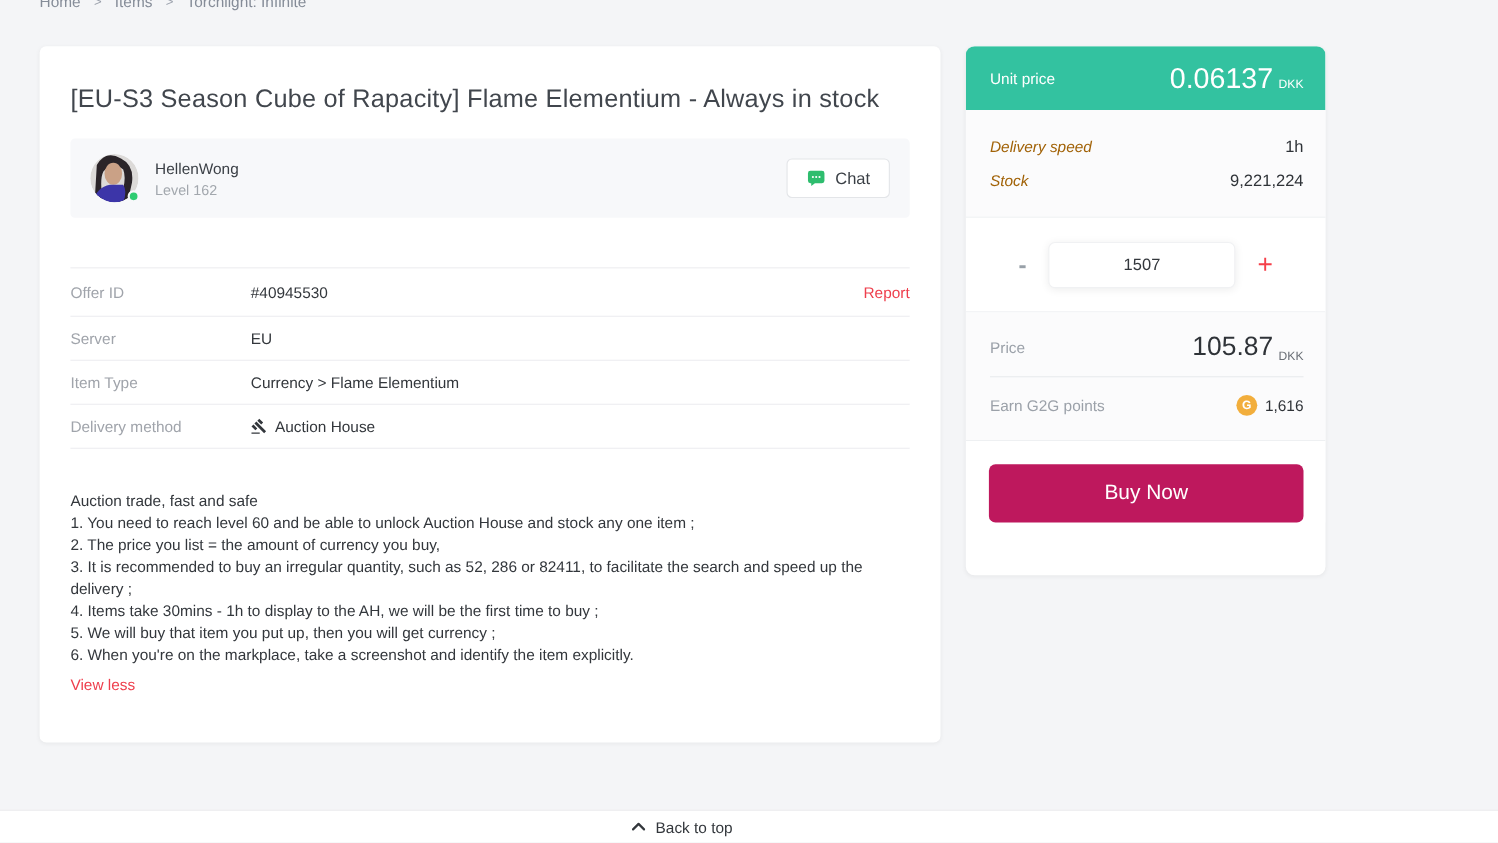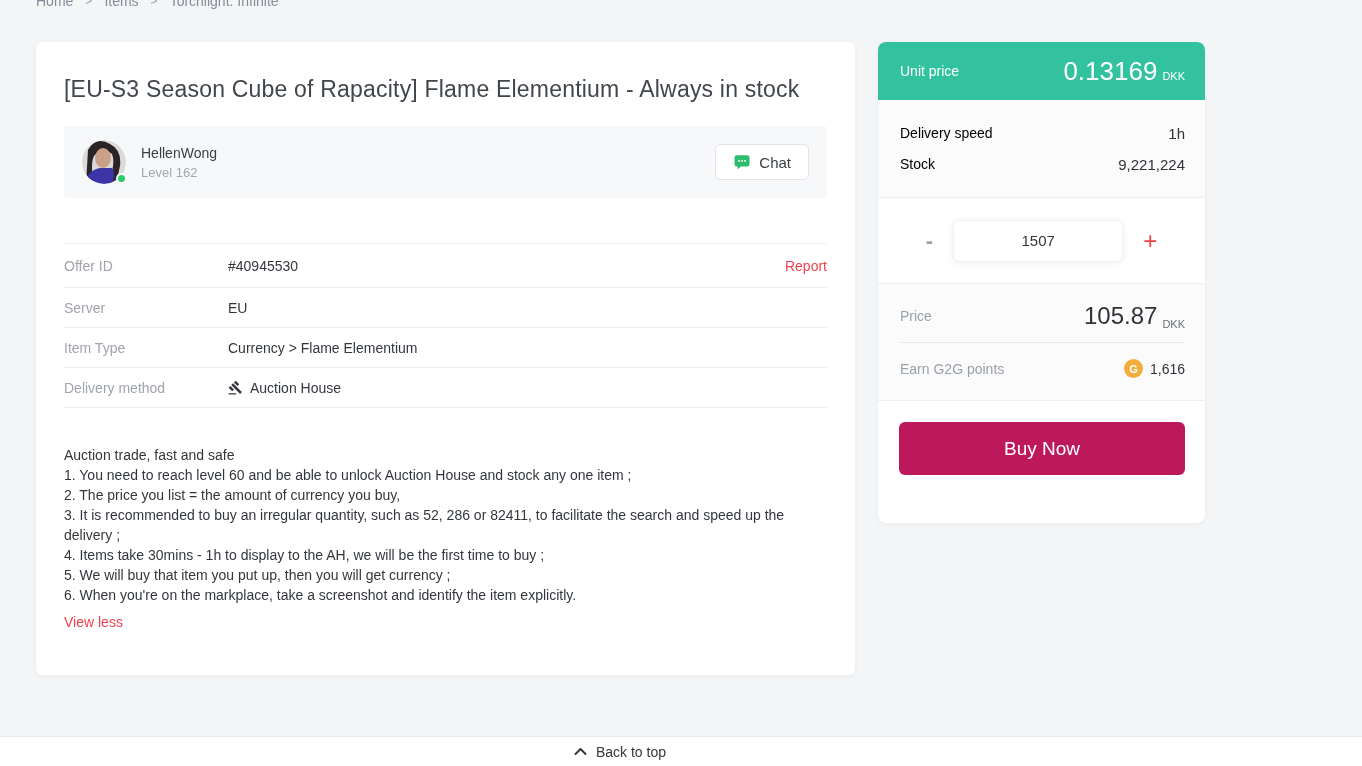--- a/index.html
+++ b/index.html
@@ -70,21 +70,21 @@
   .unit-header {
     height:58px; background:#33c2a0; color:#fff; display:flex; align-items:center;
     padding:0 20px 0 22px;
   }
   .unit-label { font-size:14px; }
   .unit-value-wrap { margin-left:auto; display:flex; align-items:baseline; gap:5px; }
   .unit-value { font-size:26px; }
   .currency-small { font-size:11px; }
   .section-info { background:#fbfbfc; padding:15px 20px 15px 22px; border-bottom:1px solid #eef0f2; }
   .kv-row { display:flex; align-items:center; height:26px; margin:5px 0; font-size:14px; }
-  .kv-label { color:#000000; }
+  .kv-label { color:#a16207;font-style:italic; }
   .kv-value { margin-left:auto; color:#2f3338; font-size:15px; }
   .section-stepper {
     background:#fff; height:86px; display:flex; align-items:center; justify-content:center;
     gap:18px; border-bottom:1px solid #eef0f2;
   }
   .step-minus { font-size:22px; font-weight:bold; color:#98a0a8; cursor:pointer; line-height:1; padding:0 2px; }
   .step-plus  { font-size:24px; color:#f5404a; cursor:pointer; line-height:1; padding:0 2px; }
   .qty-input {
     width:170px; height:42px; border:1px solid #f0f1f3; border-radius:6px;
     box-shadow:0 1px 8px rgba(0,0,0,.07); text-align:center; font-size:15px; color:#33373c;
@@ -204,21 +204,21 @@
       <p>5. We will buy that item you put up, then you will get currency ;</p>
       <p>6. When you're on the markplace, take a screenshot and identify the item explicitly.</p>
     </div>
     <span class="view-less">View less</span>
   </div>
 
   <div class="side-card">
     <div class="unit-header">
       <span class="unit-label">Unit price</span>
       <span class="unit-value-wrap">
-        <span class="unit-value">0.13169</span>
+        <span class="unit-value">0.06137</span>
         <span class="currency-small">DKK</span>
       </span>
     </div>
 
     <div class="section-info">
       <div class="kv-row">
         <span class="kv-label">Delivery speed</span>
         <span class="kv-value">1h</span>
       </div>
       <div class="kv-row">

